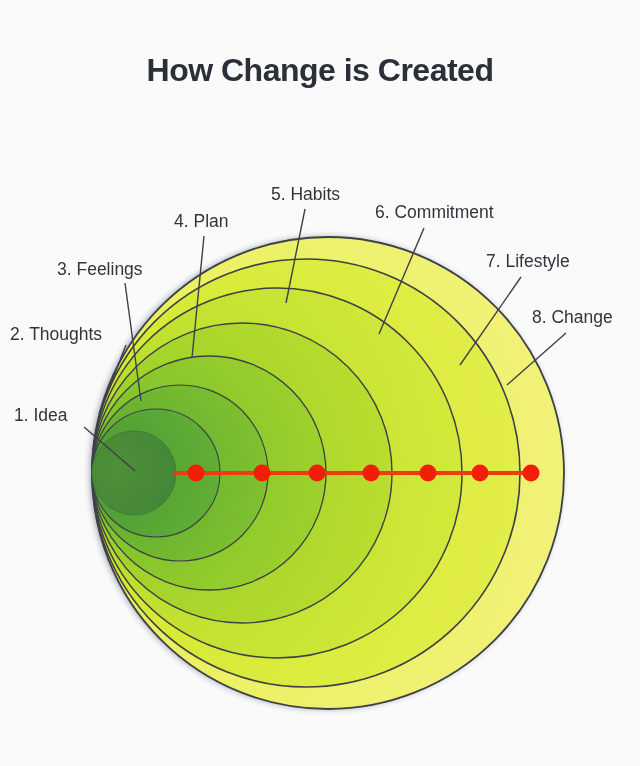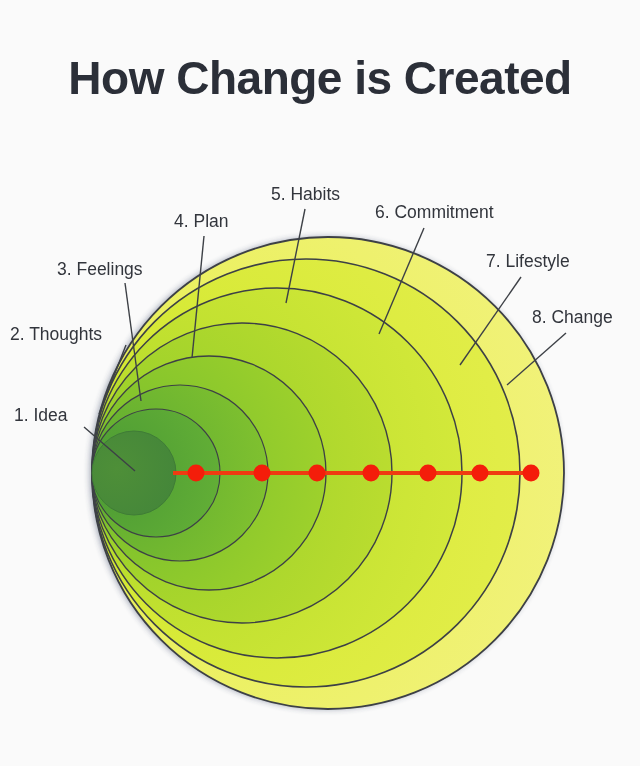--- a/index.html
+++ b/index.html
@@ -19,21 +19,21 @@
     width: 640px;
     height: 766px;
     background: #fafafa;
   }
   #title {
     position: absolute;
     left: 0;
     top: 54px;
     width: 640px;
     text-align: center;
-    font-size: 46px;
+    font-size: 32px;
     font-weight: bold;
     color: #2b2f38;
     letter-spacing: -0.5px;
     line-height: 1.05;
     font-family: "Liberation Sans", sans-serif;
   }
   #diagram {
     position: absolute;
     left: 0;
     top: 0;

